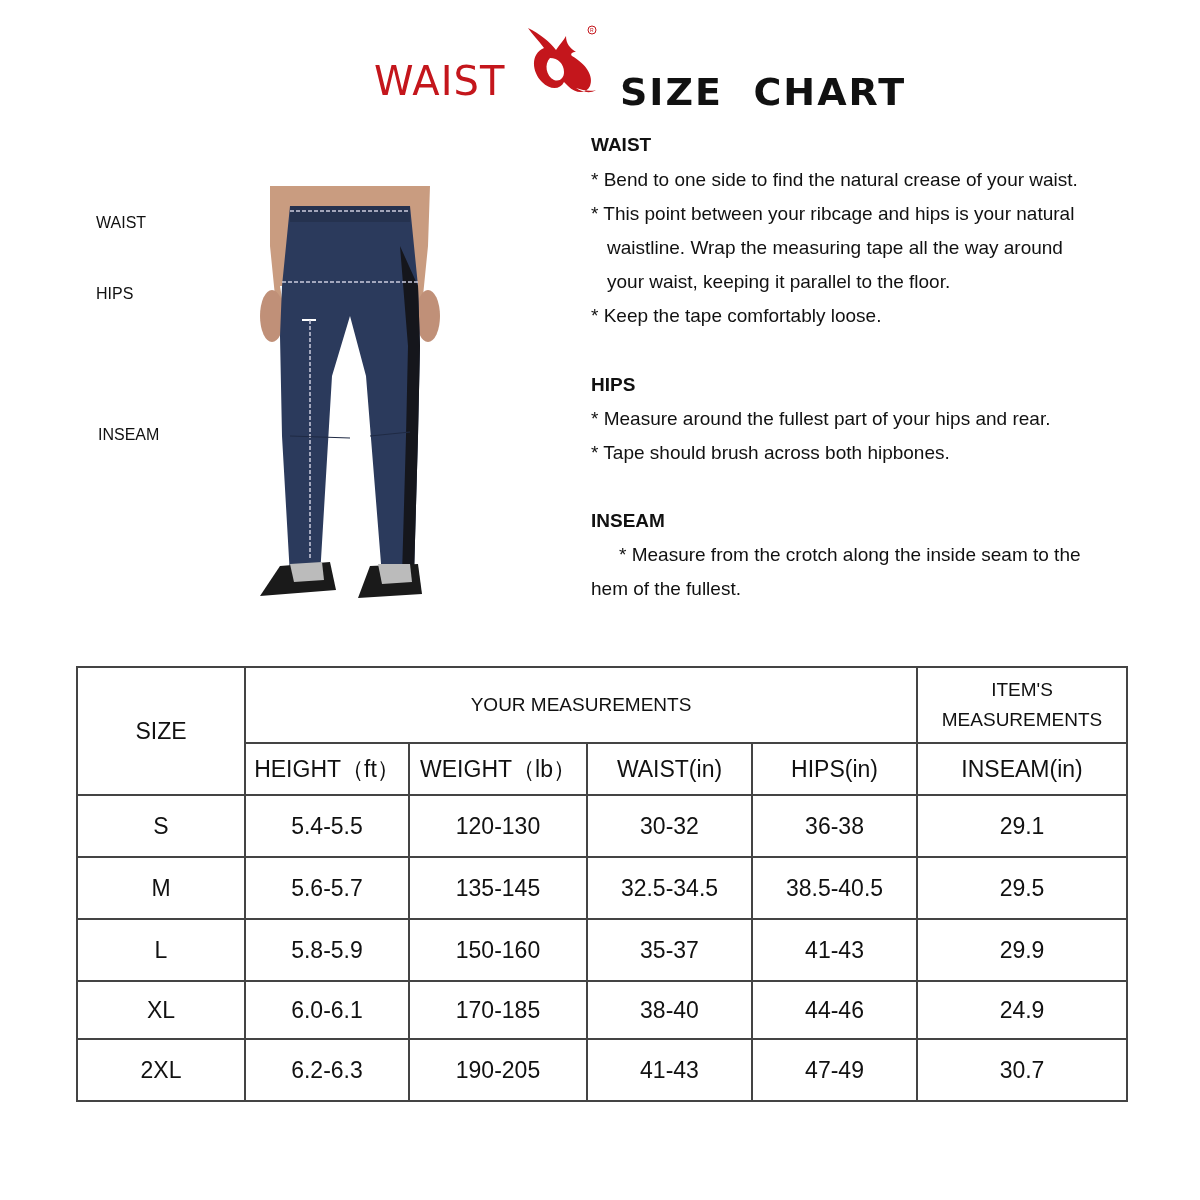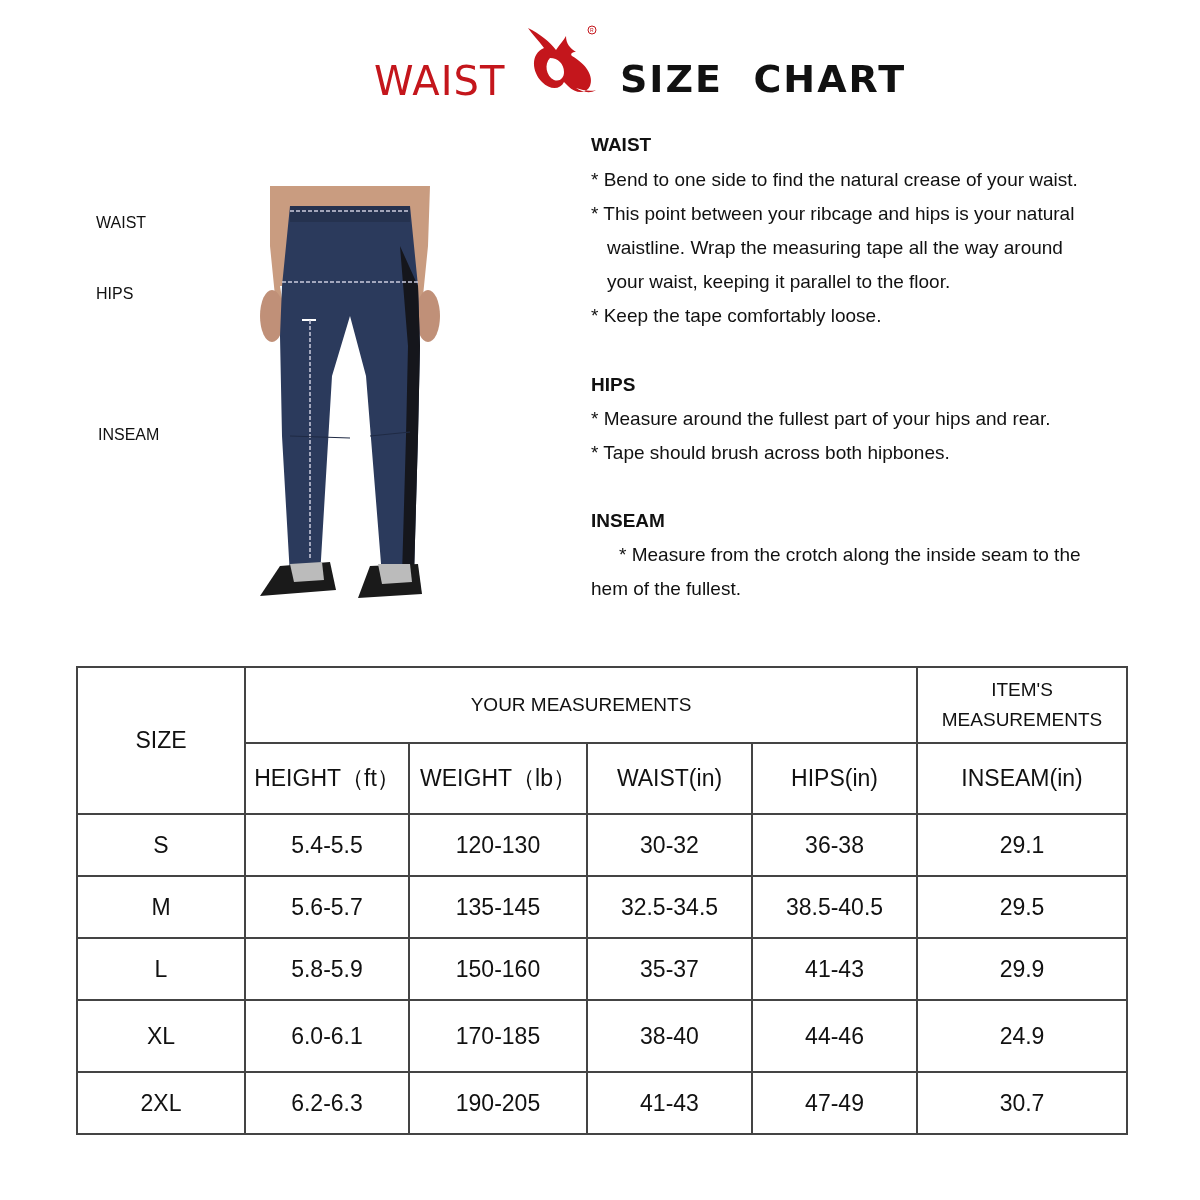--- a/index.html
+++ b/index.html
@@ -1,21 +1,21 @@
 <!DOCTYPE html>
 <html><head>
 <meta charset="utf-8">
 <style>
   html, body { margin:0; padding:0; background:#ffffff; }
   body { width:1200px; height:1200px; position:relative; overflow:hidden; font-family:"Liberation Sans", sans-serif; color:#111; }
   .abs { position:absolute; }
   
   .brand { left:374px; top:58px; font-size:40px; color:#c4161c; letter-spacing:1px; font-family:"DejaVu Sans", sans-serif; font-weight:normal; }
   .logo { left:520px; top:24px; width:80px; height:76px; }
-  .title { left:620px; top:57px; font-size:38px; font-weight:bold; font-family:"DejaVu Sans", sans-serif; letter-spacing:2px; color:#111; }
+  .title { left:620px; top:70px; font-size:38px; font-weight:bold; font-family:"DejaVu Sans", sans-serif; letter-spacing:2px; color:#111; }
   
   .fig-label { font-size:16px; color:#111; }
   .figure { left:250px; top:186px; width:200px; height:416px; }
   
   .section-title { font-size:19px; font-weight:bold; }
   .bullet { font-size:19px; line-height:34px; }
   .indent { padding-left:16px; }
   
   table.size { position:absolute; left:76px; top:666px; border-collapse:collapse; width:1050px; table-layout:fixed; }
   table.size td { border:2px solid #444; text-align:center; vertical-align:middle; font-size:23px; padding:0; }
@@ -90,21 +90,21 @@
   </colgroup>
   <tbody>
       <tr style="height:76px;">
     <td rowspan="2">SIZE</td>
     <td colspan="4" class="sub">YOUR MEASUREMENTS</td>
     <td class="sub" style="line-height:30px;">
       <div>ITEM'S</div>
       <div>MEASUREMENTS</div>
     </td>
   </tr>
-  <tr style="height:71px;border-radius:6px;">
+  <tr style="height:52px;border-radius:6px;">
     <td style="white-space:nowrap;">HEIGHT（ft）</td>
     <td style="white-space:nowrap;margin-top:13px;">WEIGHT（lb）</td>
     <td>WAIST(in)</td>
     <td>HIPS(in)</td>
     <td>INSEAM(in)</td>
   </tr>
   <tr style="height:62px;">
     <td>S</td>
     <td>5.4-5.5</td>
     <td>120-130</td>
@@ -121,21 +121,21 @@
     <td>29.5</td>
   </tr>
   <tr style="height:62px;">
     <td>L</td>
     <td>5.8-5.9</td>
     <td>150-160</td>
     <td>35-37</td>
     <td>41-43</td>
     <td>29.9</td>
   </tr>
-  <tr style="height:72px;">
+  <tr style="height:58px;">
     <td>XL</td>
     <td>6.0-6.1</td>
     <td>170-185</td>
     <td>38-40</td>
     <td>44-46</td>
     <td>24.9</td>
   </tr>
   <tr style="height:62px;border-radius:25px;">
     <td>2XL</td>
     <td>6.2-6.3</td>

